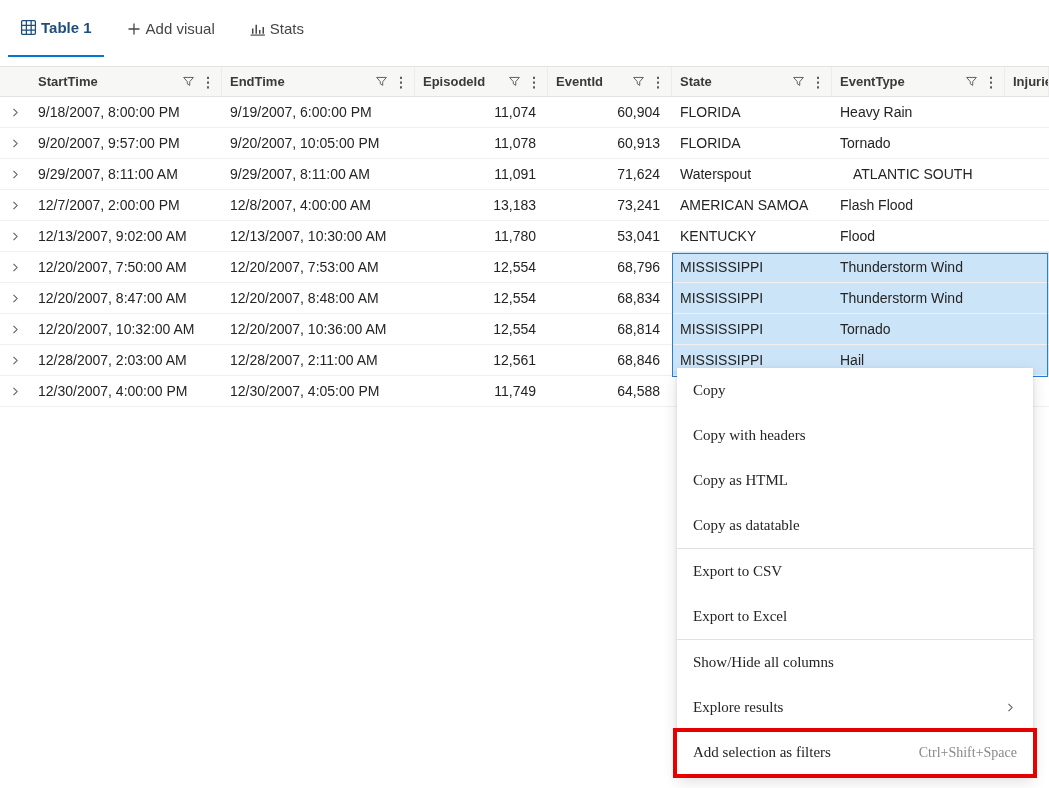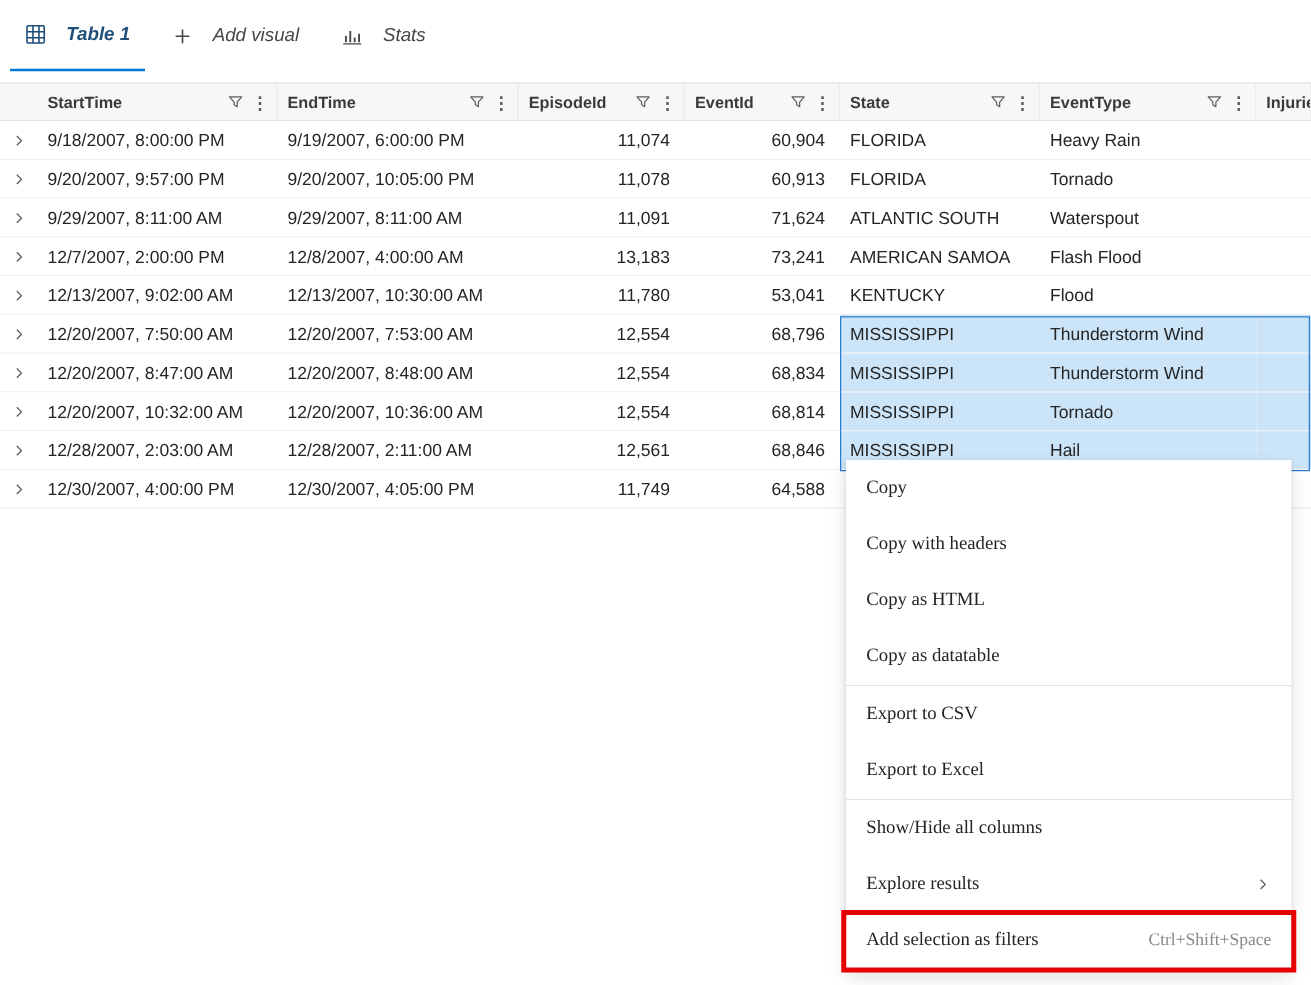--- a/index.html
+++ b/index.html
@@ -2,21 +2,21 @@
 <html><head>
 <meta charset="utf-8">
 <style>
   * { margin:0; padding:0; box-sizing:border-box; }
   html,body { background:#fff; }
   body { font-family:"Liberation Sans", sans-serif; }
   .app { position:relative; width:1049px; height:788px; background:#fff; overflow:hidden; }
 
   
   .tabbar { height:57px; display:flex; align-items:stretch; padding-left:8px; background:#fff; }
-  .tab { display:flex; align-items:center; gap:16px; padding:0 12px; cursor:pointer; font-size:15px; color:#484644;font-style:italic; }
+  .tab { display:flex; align-items:center; gap:4px; padding:0 12px; cursor:pointer; font-size:15px; color:#484644; }
   .tab.active { border-bottom:2px solid #0078d4; font-weight:700; color:#1f4e79; }
   .tab .ticon { display:flex; align-items:center; }
   .tab.plain { margin-left:10px; }
 
   
   .grid { margin-top:9px; }
   .grid-header { display:flex; height:31px; background:#f7f7f6; border-top:1px solid #e4e3e2; border-bottom:1px solid #e4e3e2; }
   .hcell { display:flex; align-items:center; padding:0 6px 0 8px; font-size:13px; font-weight:700; color:#3b3a39; border-right:1px solid #ececec; overflow:hidden; white-space:nowrap; }
   .hcell.expander { border-right:none; }
   .hicons { margin-left:auto; display:flex; align-items:center; gap:6px; }
@@ -180,22 +180,22 @@
         <div class="grow">
           <div class="cell expander" style="width: 30px;">
             <svg width="13" height="13" viewBox="0 0 16 16" fill="none">
               <path d="M5.5 3.5 10 8l-4.5 4.5" stroke="#5c5b5a" stroke-width="1.3" fill="none"></path>
             </svg>
           </div>
           <div class="cell" style="width: 192px;">9/29/2007, 8:11:00 AM</div>
           <div class="cell" style="width: 193px;">9/29/2007, 8:11:00 AM</div>
           <div class="cell num" style="width: 133px;">11,091</div>
           <div class="cell num" style="width: 124px;">71,624</div>
+          <div class="cell" style="width: 173px;">Waterspout</div>
           <div class="cell" style="width: 160px;">ATLANTIC SOUTH</div>
-          <div class="cell" style="width: 173px;">Waterspout</div>
           <div class="cell" style="width: 44px;"></div>
         </div>
         <div class="grow">
           <div class="cell expander" style="width: 30px;">
             <svg width="13" height="13" viewBox="0 0 16 16" fill="none">
               <path d="M5.5 3.5 10 8l-4.5 4.5" stroke="#5c5b5a" stroke-width="1.3" fill="none"></path>
             </svg>
           </div>
           <div class="cell" style="width: 192px;">12/7/2007, 2:00:00 PM</div>
           <div class="cell" style="width: 193px;">12/8/2007, 4:00:00 AM</div>

